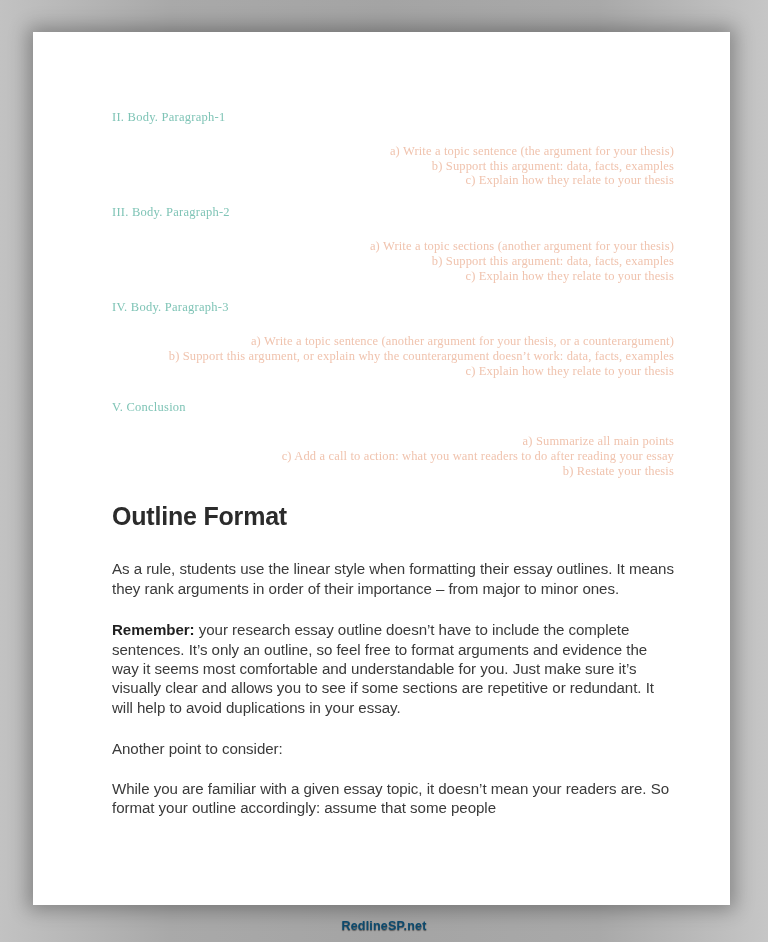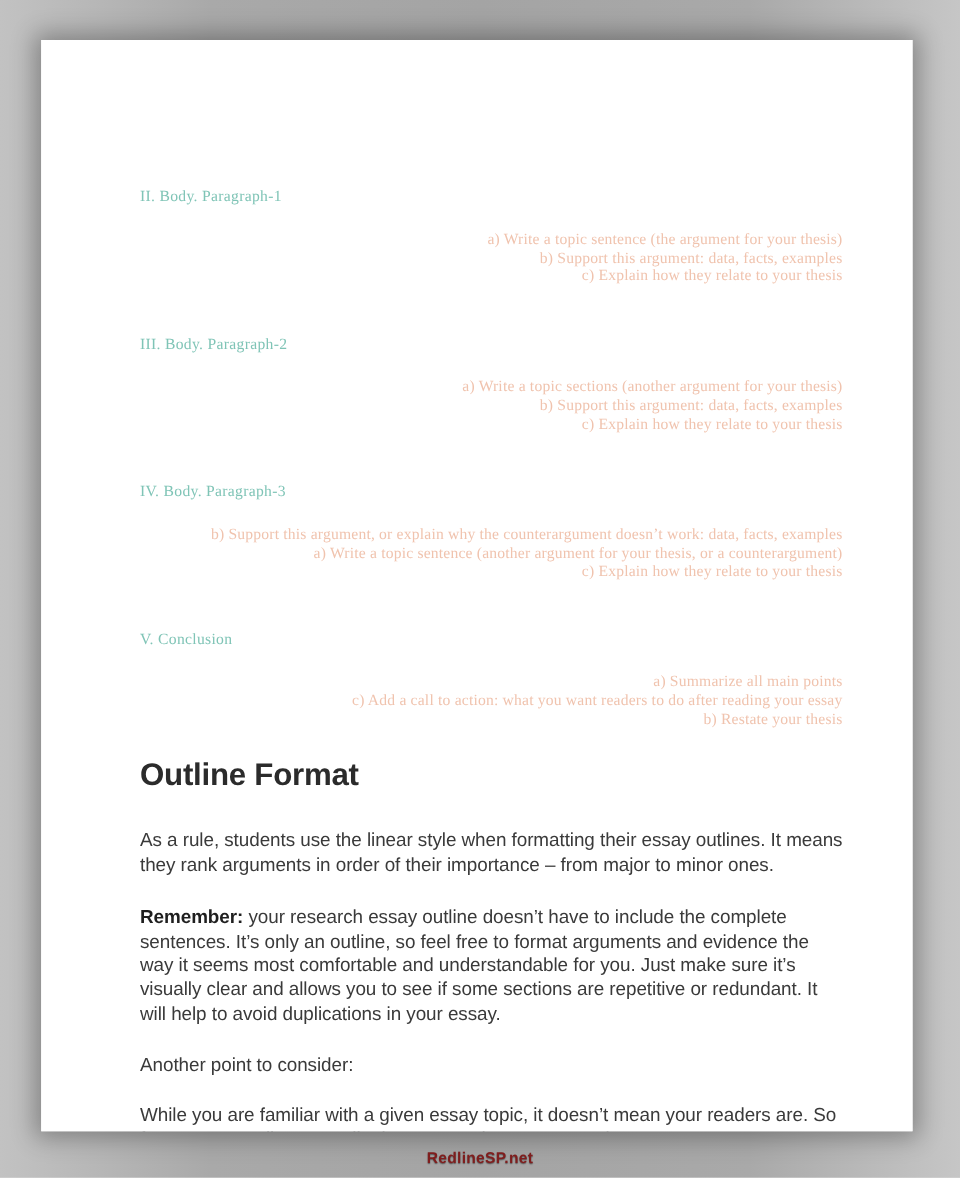--- a/index.html
+++ b/index.html
@@ -42,21 +42,20 @@
     box-sizing: border-box;
     height: 100%;
   }
 
   
   .outline {
     font-family: "Liberation Serif", serif;
   }
   .outline-section {
     margin-bottom: 17px;
-    margin-top: 40px;
   }
   .outline-heading {
     color: #7fc4b6;
     font-size: 12.5px;
     line-height: 15px;
     letter-spacing: 0.25px;
     margin: 0 0 19px 0;
     white-space: nowrap;
   }
   .outline-items {
@@ -104,21 +103,21 @@
 
   
   .watermark {
     position: absolute;
     left: 0;
     right: 0;
     bottom: 9px;
     text-align: center;
     font-size: 12.5px;
     font-weight: bold;
-    color: #7f1d1d;
+    color: #0c4a6e;
     letter-spacing: 0.2px;
     text-shadow: 0 1px 1px rgba(0,0,0,0.45);
   }
 </style>
 </head>
 <body>
 
 <div class="page-shadow"></div>
 
 <div class="page">
@@ -140,22 +139,22 @@
         <ul class="outline-items">
           <li>a) Write a topic sections (another argument for your thesis)</li>
           <li>b) Support this argument: data, facts, examples</li>
           <li>c) Explain how they relate to your thesis</li>
         </ul>
       </div>
 
       <div class="outline-section sec-4">
         <div class="outline-heading">IV. Body. Paragraph-3</div>
         <ul class="outline-items">
+          <li>a) Write a topic sentence (another argument for your thesis, or a counterargument)</li>
           <li>b) Support this argument, or explain why the counterargument doesn’t work: data, facts, examples</li>
-          <li>a) Write a topic sentence (another argument for your thesis, or a counterargument)</li>
           <li>c) Explain how they relate to your thesis</li>
         </ul>
       </div>
 
       <div class="outline-section sec-5">
         <div class="outline-heading">V. Conclusion</div>
         <ul class="outline-items">
           <li>a) Summarize all main points</li>
           <li>c) Add a call to action: what you want readers to do after reading your essay</li>
           <li>b) Restate your thesis</li>

